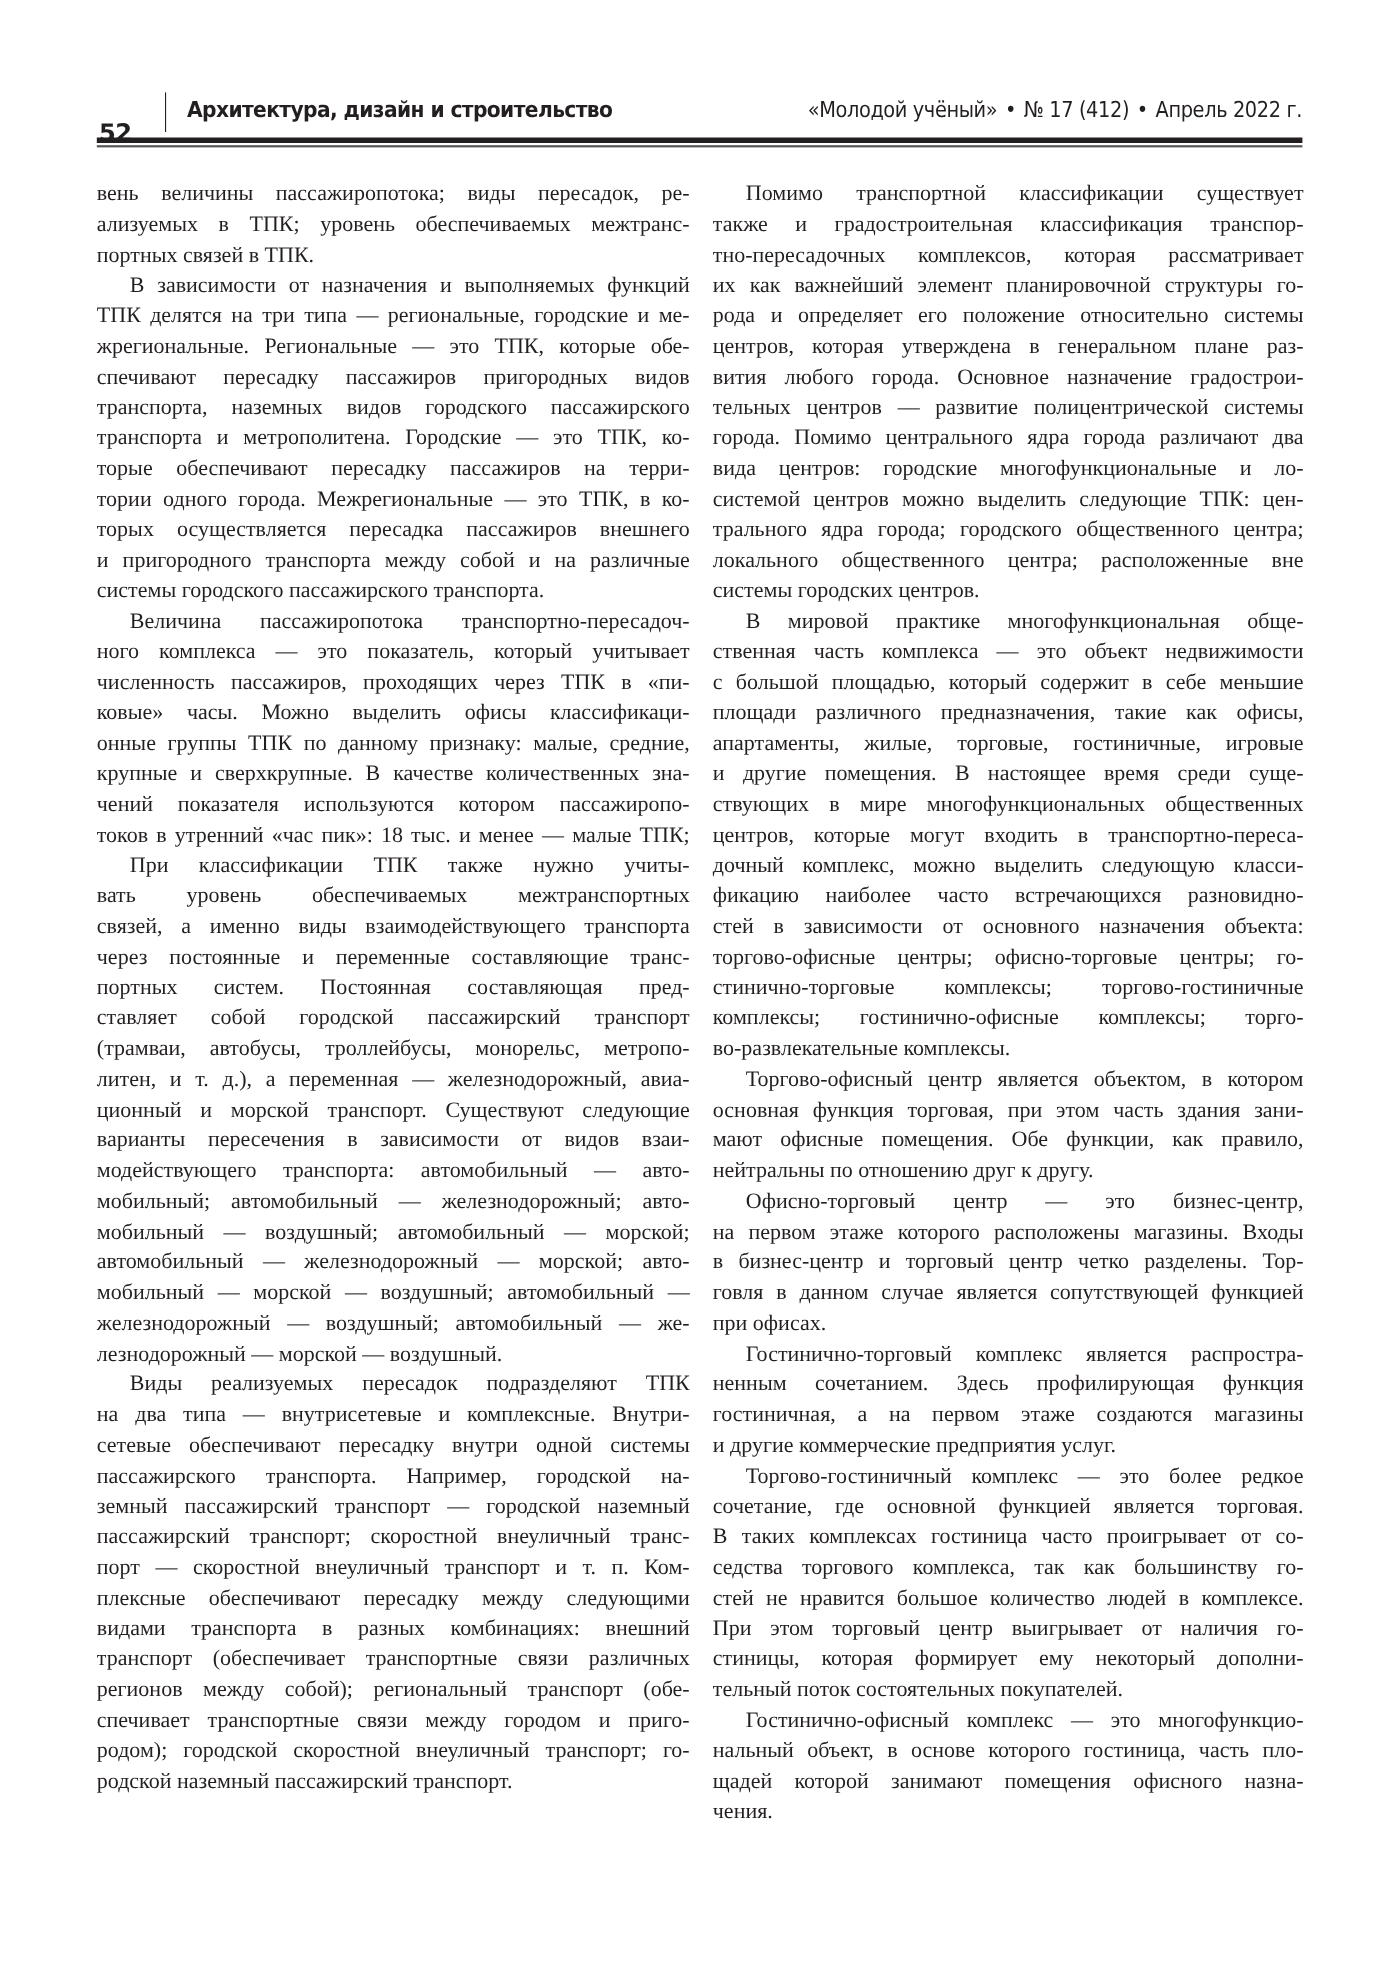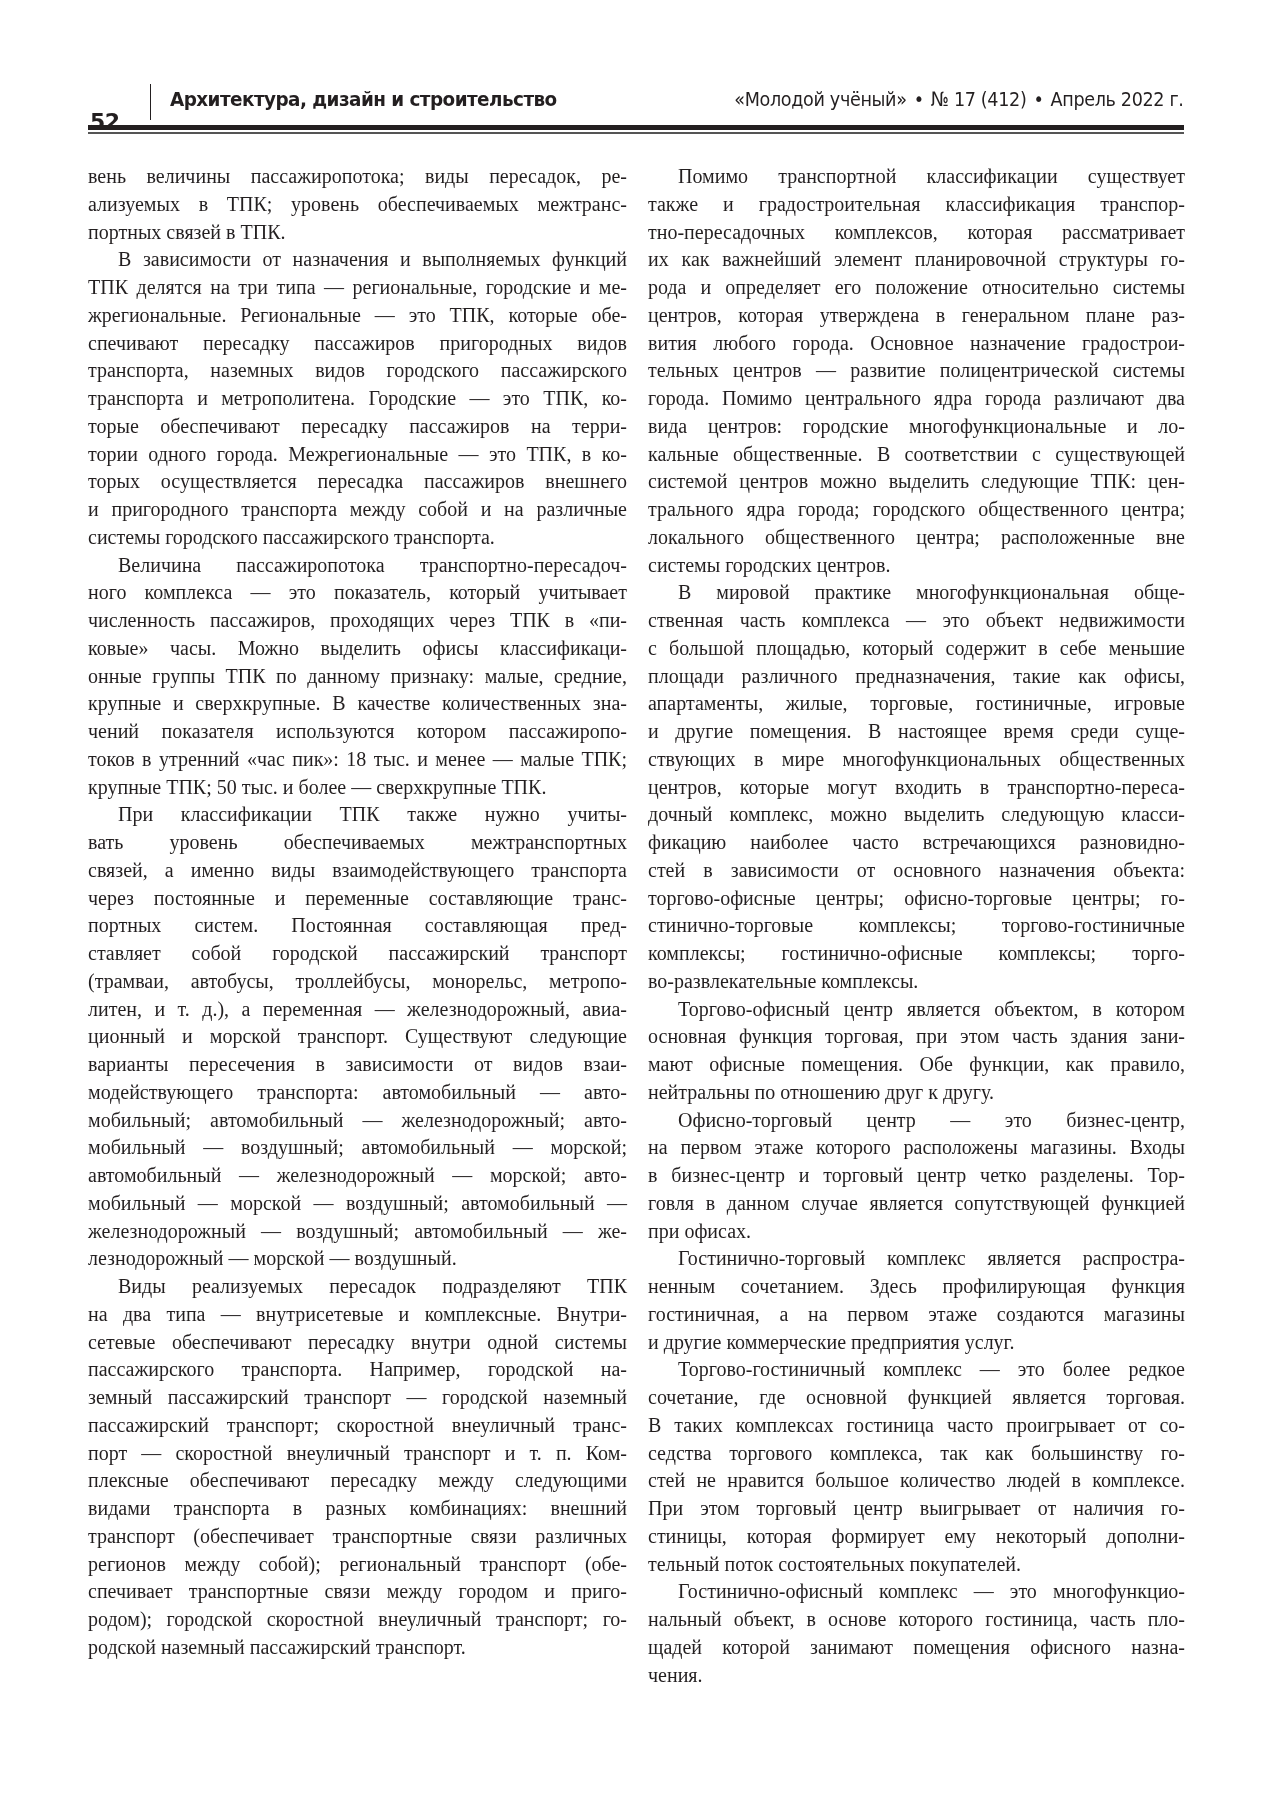--- a/index.html
+++ b/index.html
@@ -53,21 +53,20 @@
     </div>
     <div class="para">
       <span class="ln ind">Величина пассажиропотока транспортно-пересадоч-</span>
       <span class="ln">ного комплекса — это показатель, который учитывает</span>
       <span class="ln">численность пассажиров, проходящих через ТПК в «пи-</span>
       <span class="ln">ковые» часы. Можно выделить офисы классификаци-</span>
       <span class="ln">онные группы ТПК по данному признаку: малые, средние,</span>
       <span class="ln">крупные и сверхкрупные. В качестве количественных зна-</span>
       <span class="ln">чений показателя используются котором пассажиропо-</span>
       <span class="ln">токов в утренний «час пик»: 18 тыс. и менее — малые ТПК;</span>
-      <span class="ln last">крупные ТПК; 50 тыс. и более — сверхкрупные ТПК.</span>
     </div>
     <div class="para">
       <span class="ln ind">При классификации ТПК также нужно учиты-</span>
       <span class="ln">вать уровень обеспечиваемых межтранспортных</span>
       <span class="ln">связей, а именно виды взаимодействующего транспорта</span>
       <span class="ln">через постоянные и переменные составляющие транс-</span>
       <span class="ln">портных систем. Постоянная составляющая пред-</span>
       <span class="ln">ставляет собой городской пассажирский транспорт</span>
       <span class="ln">(трамваи, автобусы, троллейбусы, монорельс, метропо-</span>
       <span class="ln">литен, и т. д.), а переменная — железнодорожный, авиа-</span>
@@ -103,21 +102,20 @@
       <span class="ln ind">Помимо транспортной классификации существует</span>
       <span class="ln">также и градостроительная классификация транспор-</span>
       <span class="ln">тно-пересадочных комплексов, которая рассматривает</span>
       <span class="ln">их как важнейший элемент планировочной структуры го-</span>
       <span class="ln">рода и определяет его положение относительно системы</span>
       <span class="ln">центров, которая утверждена в генеральном плане раз-</span>
       <span class="ln">вития любого города. Основное назначение градострои-</span>
       <span class="ln">тельных центров — развитие полицентрической системы</span>
       <span class="ln">города. Помимо центрального ядра города различают два</span>
       <span class="ln">вида центров: городские многофункциональные и ло-</span>
-      <span class="ln">кальные общественные. В соответствии с существующей</span>
       <span class="ln">системой центров можно выделить следующие ТПК: цен-</span>
       <span class="ln">трального ядра города; городского общественного центра;</span>
       <span class="ln">локального общественного центра; расположенные вне</span>
       <span class="ln last">системы городских центров.</span>
     </div>
     <div class="para">
       <span class="ln ind">В мировой практике многофункциональная обще-</span>
       <span class="ln">ственная часть комплекса — это объект недвижимости</span>
       <span class="ln">с большой площадью, который содержит в себе меньшие</span>
       <span class="ln">площади различного предназначения, такие как офисы,</span>

